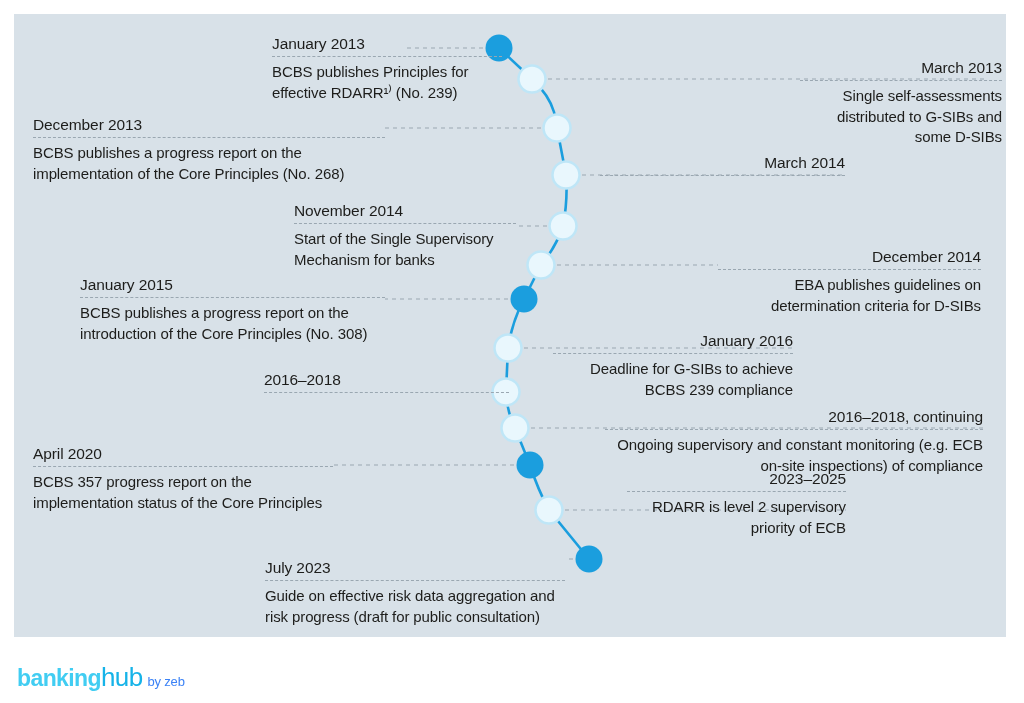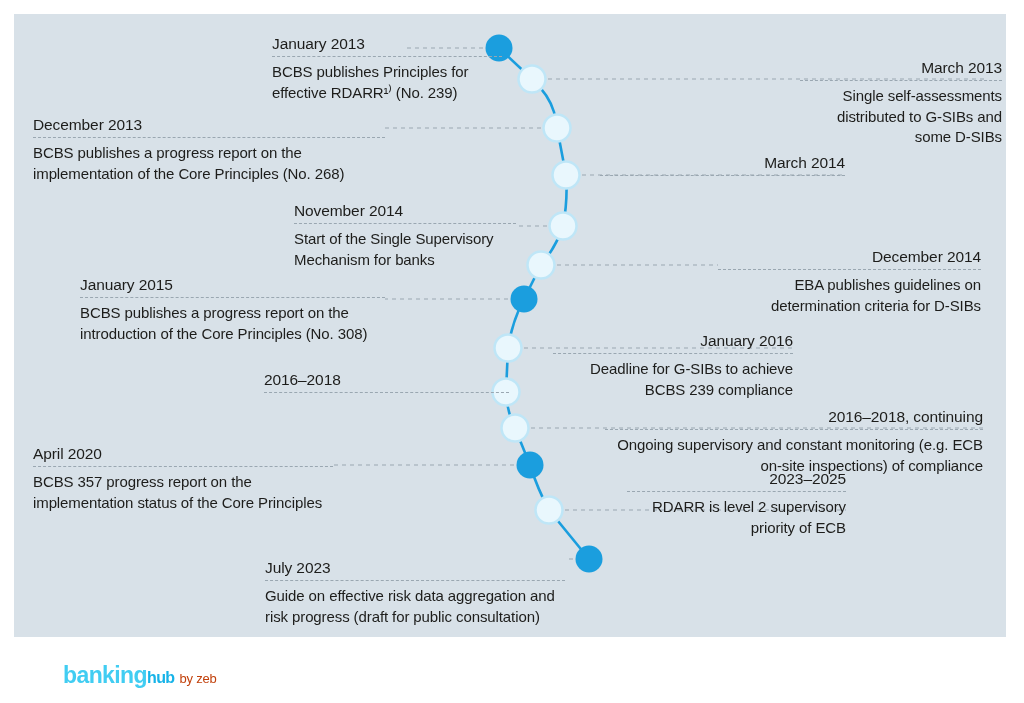--- a/index.html
+++ b/index.html
@@ -84,31 +84,30 @@
     top: 662px;
     display: flex;
     align-items: baseline;
     user-select: none;
   }
   .logo .lg-banking {
     font-size: 23px;
     font-weight: bold;
     color: #41cdf2;
     letter-spacing: -0.6px;
-    margin-left: 46px;
   }
   .logo .lg-hub {
-    font-size: 16px;
-    font-weight: bold;
+    font-size: 26px;
+    font-weight: normal;
     color: #16b3e8;
     letter-spacing: -0.6px;
   }
   .logo .lg-byzeb {
     font-size: 13px;
-    color: #c2410c;
+    color: #3b82f6;
     margin-left: 5px;
     letter-spacing: -0.2px;
   }
 </style>
 </head>
 <body>
 
 <div id="canvas">
 
   <div class="panel"></div>

